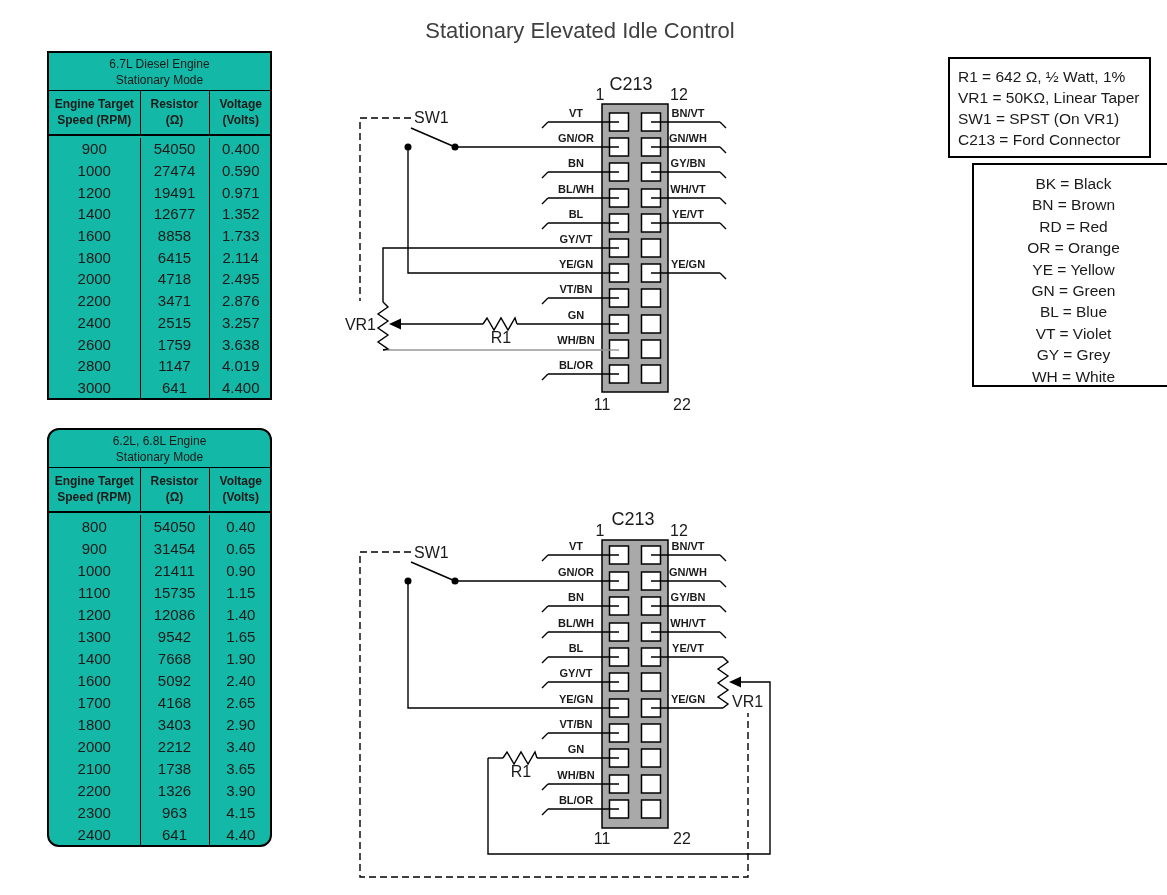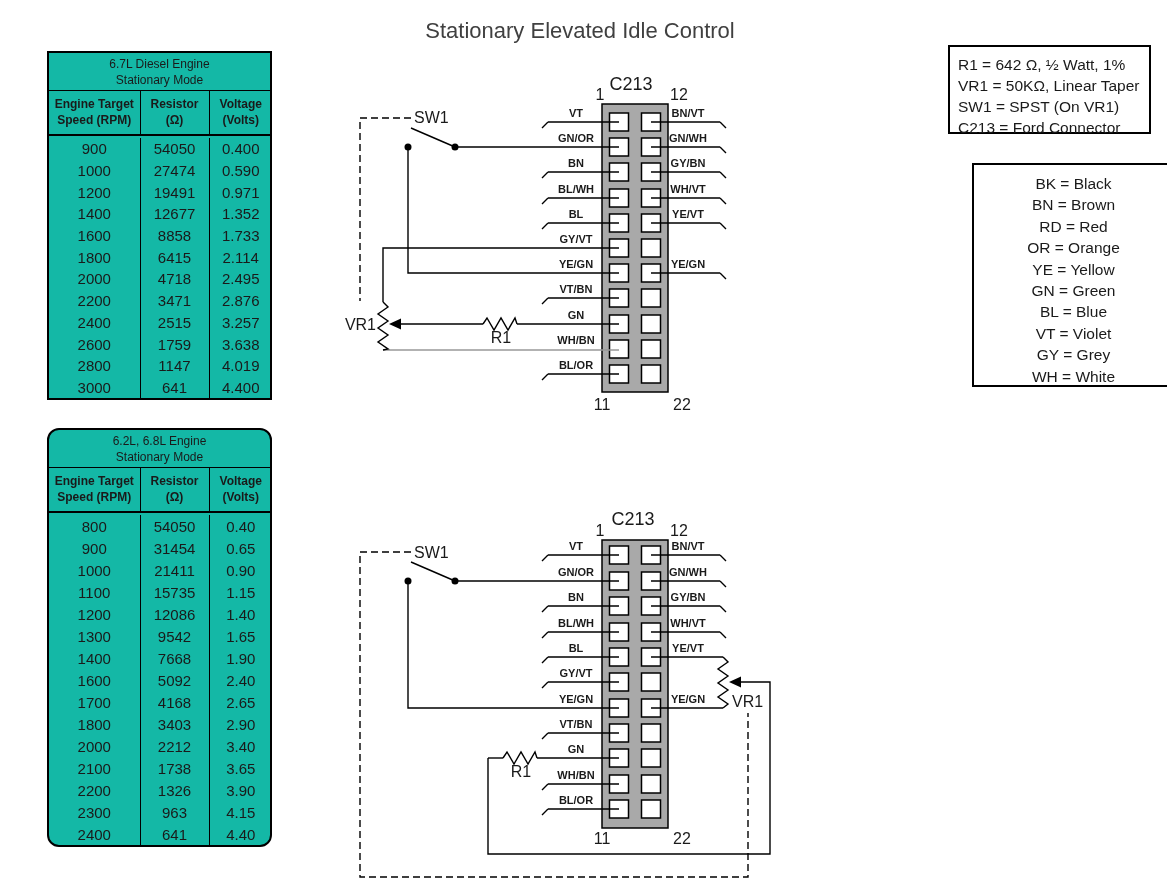--- a/index.html
+++ b/index.html
@@ -15,21 +15,21 @@
   .tbl-title{border-bottom:1px solid #000;text-align:center;font-size:12px;line-height:16px;padding:3px 0 2px 0;}
   .tbl table{width:100%;border-collapse:collapse;table-layout:fixed;}
   .tbl th{font-size:12px;font-weight:bold;border-bottom:2px solid #000;padding:5px 0 6px 0;line-height:16px;}
   .tbl th+th, .tbl td+td{border-left:1px solid #000;}
   .tbl td{text-align:center;font-size:15px;padding:0;}
   .tbl tbody:before{content:"";display:table-row;height:3px;}
   .tbl-67 td{height:21.7px;}
   .tbl-62 td{height:22px;text-align:center;}
 
   
-  .note-box{position:absolute;left:948px;top:45px;width:203px;height:89px;border:2px solid #000;
+  .note-box{position:absolute;left:948px;top:57px;width:203px;height:101px;border:2px solid #000;
     box-sizing:border-box;font-size:15.5px;line-height:21px;padding:7px 0 0 8px;}
   .legend-box{position:absolute;left:972px;top:163px;width:203px;height:224px;border:2px solid #000;
     box-sizing:border-box;font-size:15.5px;line-height:21.4px;text-align:center;padding-top:8px;}
 
   
   svg.diagram{position:absolute;overflow:visible;}
   .wire, .wire path{stroke:#000;stroke-width:1.4;fill:none;}
   path.gray{stroke:#999;}
   .dashed{stroke:#000;stroke-width:1.4;fill:none;stroke-dasharray:7,4;}
   .conn{fill:#a9a9a9;stroke:#000;stroke-width:1.5;}

